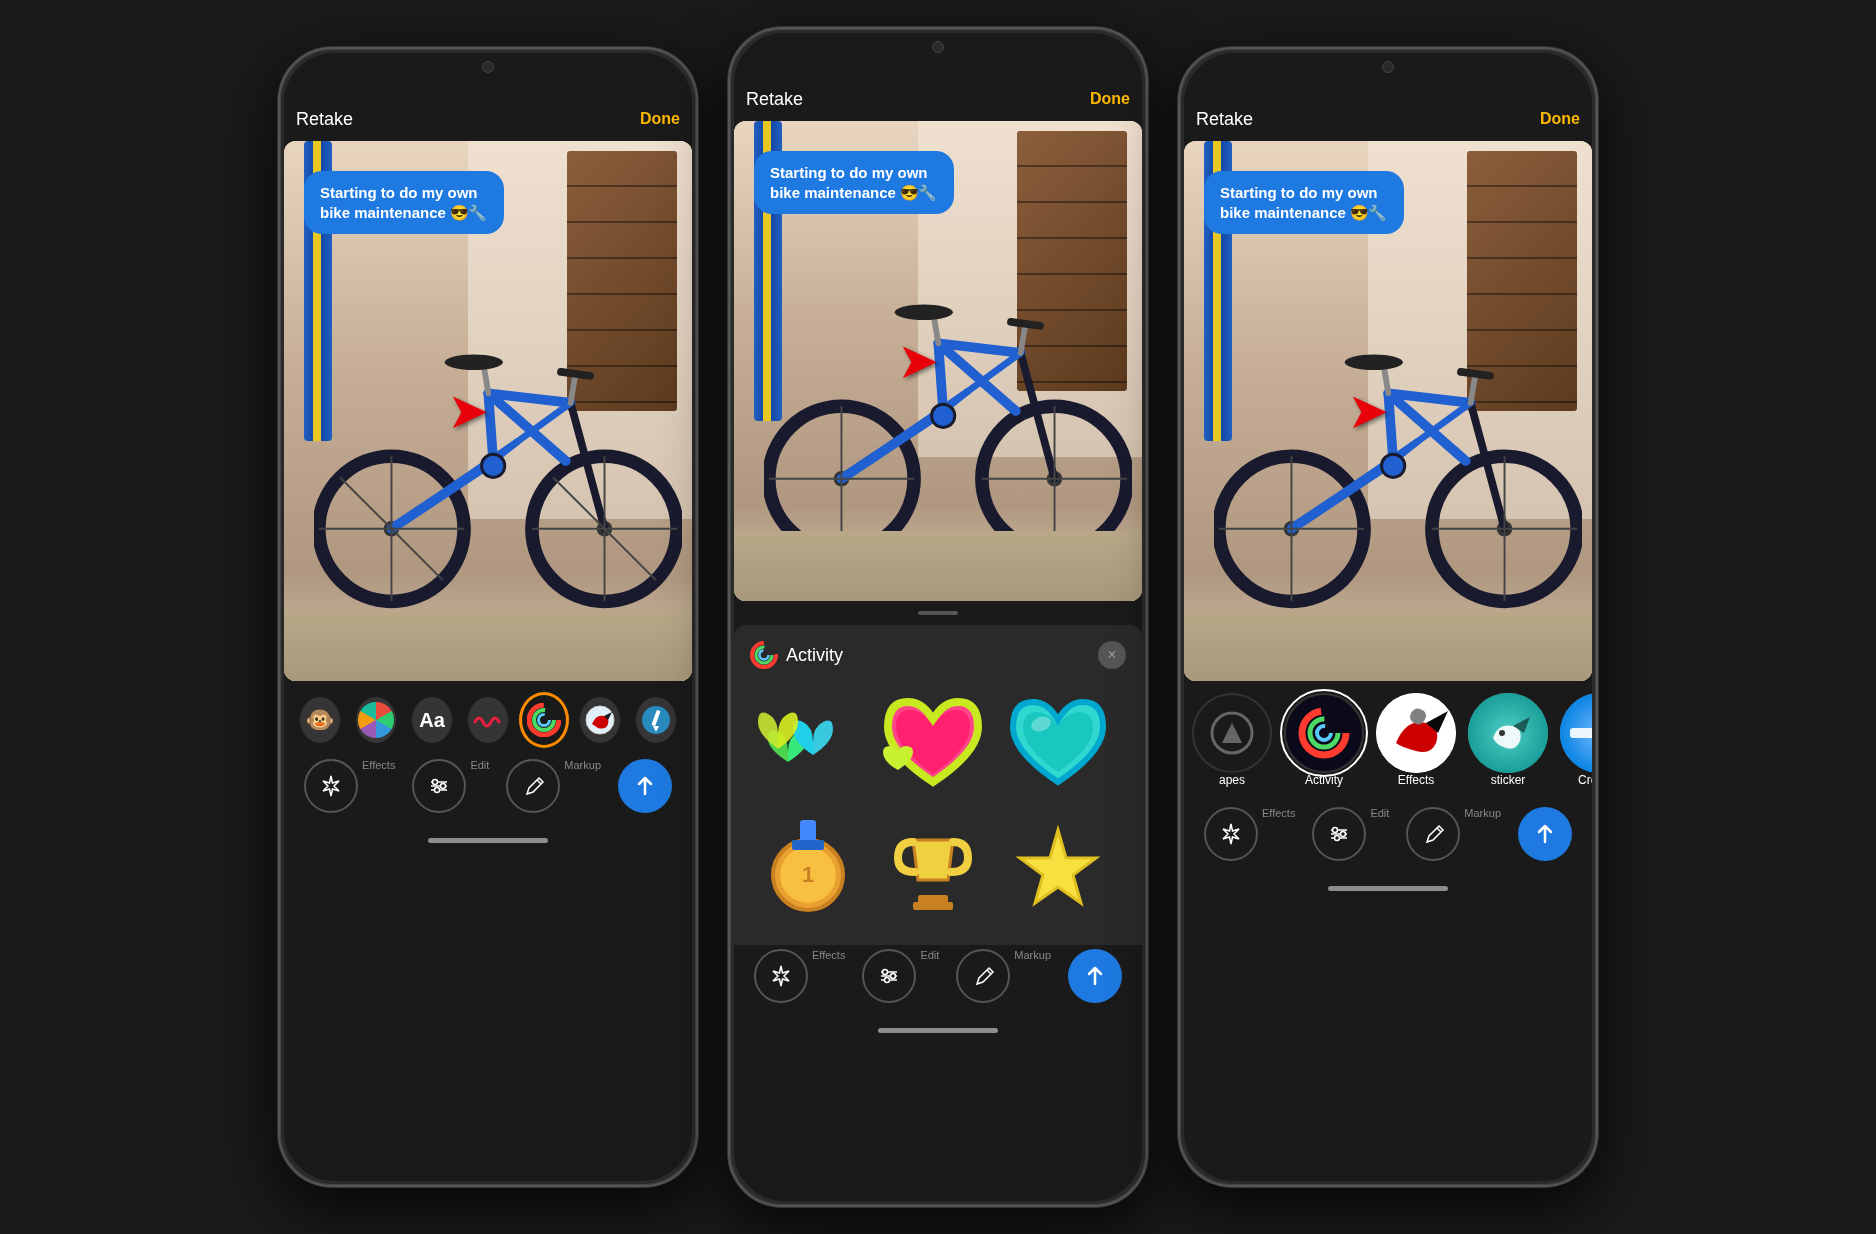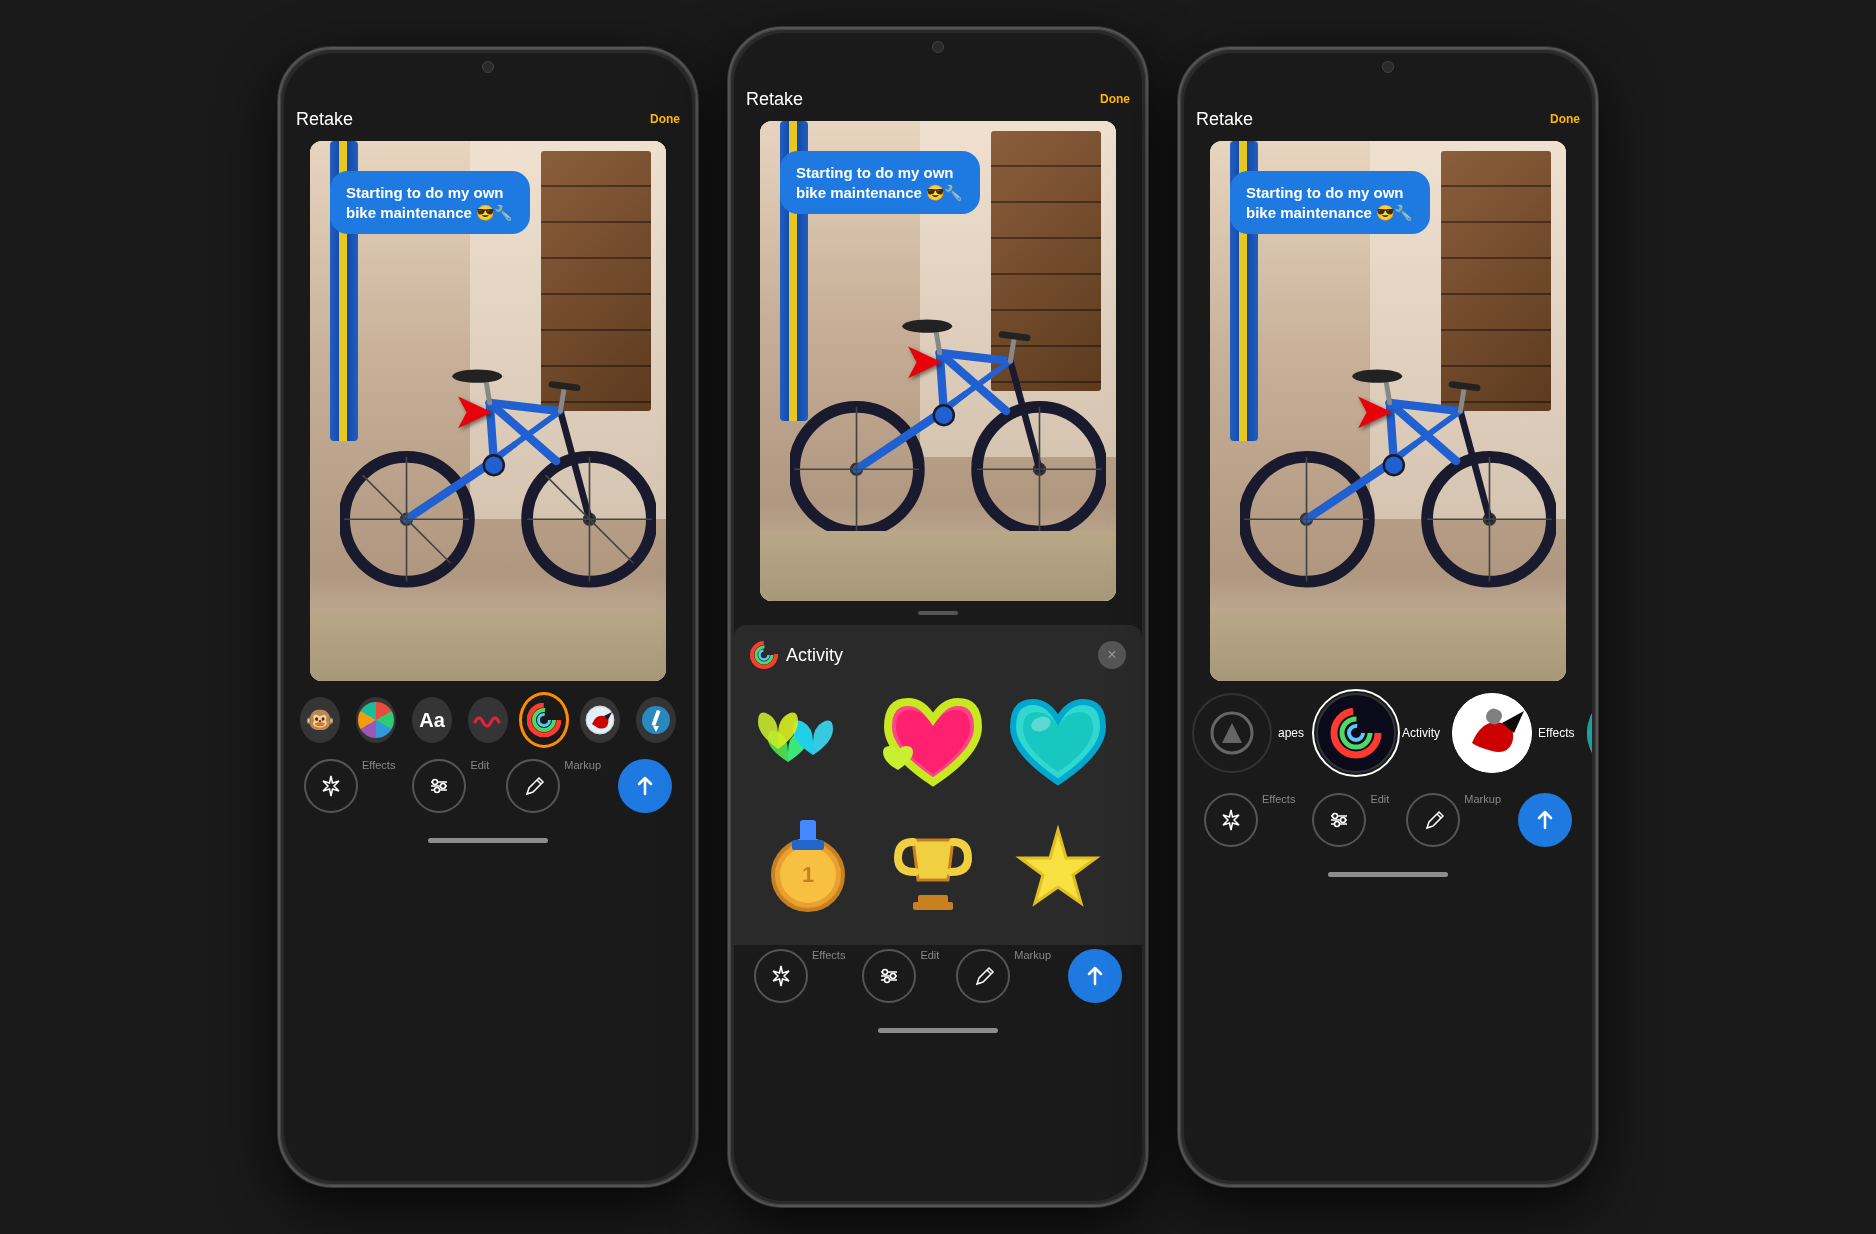--- a/index.html
+++ b/index.html
@@ -88,28 +88,28 @@
     }
 
     .nav-retake {
       color: #fff;
       font-size: 18px;
       font-weight: 400;
     }
 
     .nav-done {
       color: #FFB800;
-      font-size: 12px;
+      font-size: 16px;
       font-weight: 600;
     }
 
     
     .photo-area {
       position: relative;
-      margin: 0 26px;
+      margin: 0 0;
       border-radius: 12px;
       overflow: hidden;
       background: #8a7a6a;
     }
 
     .bike-photo {
       width: 100%;
       height: 520px;
       position: relative;
       background: linear-gradient(135deg, #b0a090 0%, #9a8878 30%, #7a6858 60%, #c8b8a8 100%);
@@ -327,23 +327,22 @@
     .sticker-scroll-row {
       display: flex;
       align-items: center;
       gap: 12px;
       padding: 8px 12px;
       overflow: hidden;
     }
 
     .sticker-scroll-item {
       display: flex;
-      flex-direction: row;
-      align-items: center;
-      gap: 6px;
+      flex-direction: column;
+      align-items: center;
       flex-shrink: 0;
     }
 
     .sticker-scroll-icon {
       width: 80px;
       height: 80px;
       border-radius: 50%;
       display: flex;
       align-items: center;
       justify-content: center;

